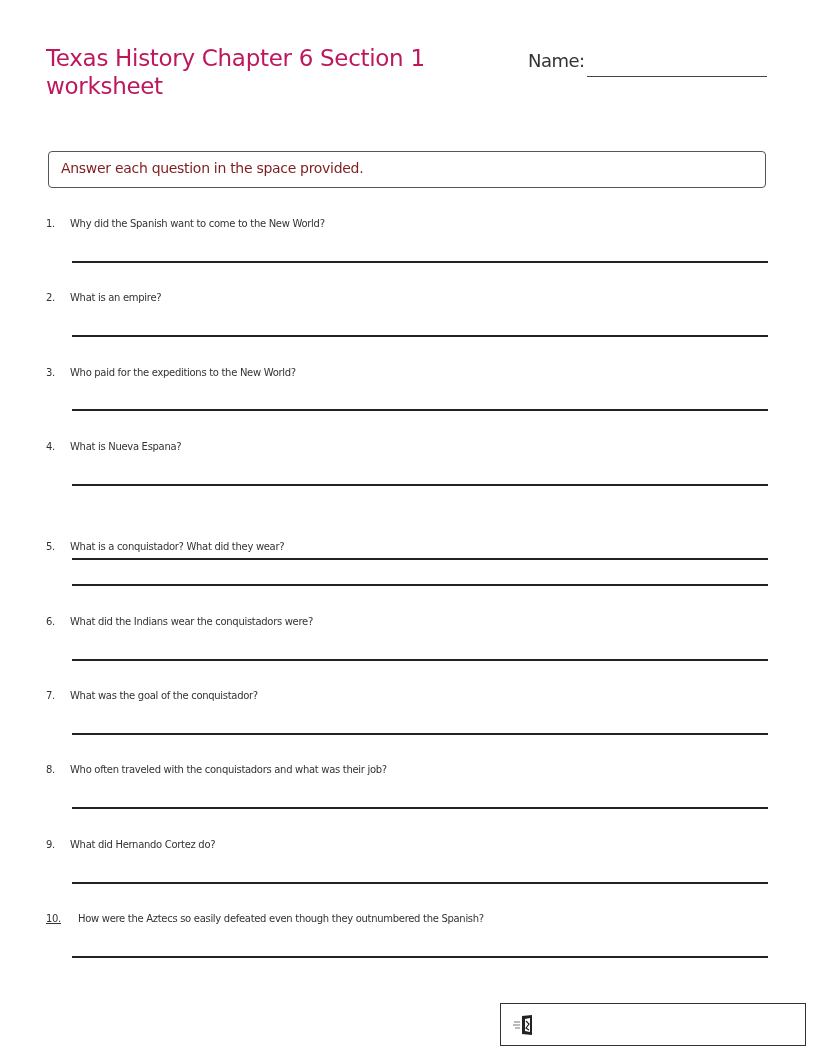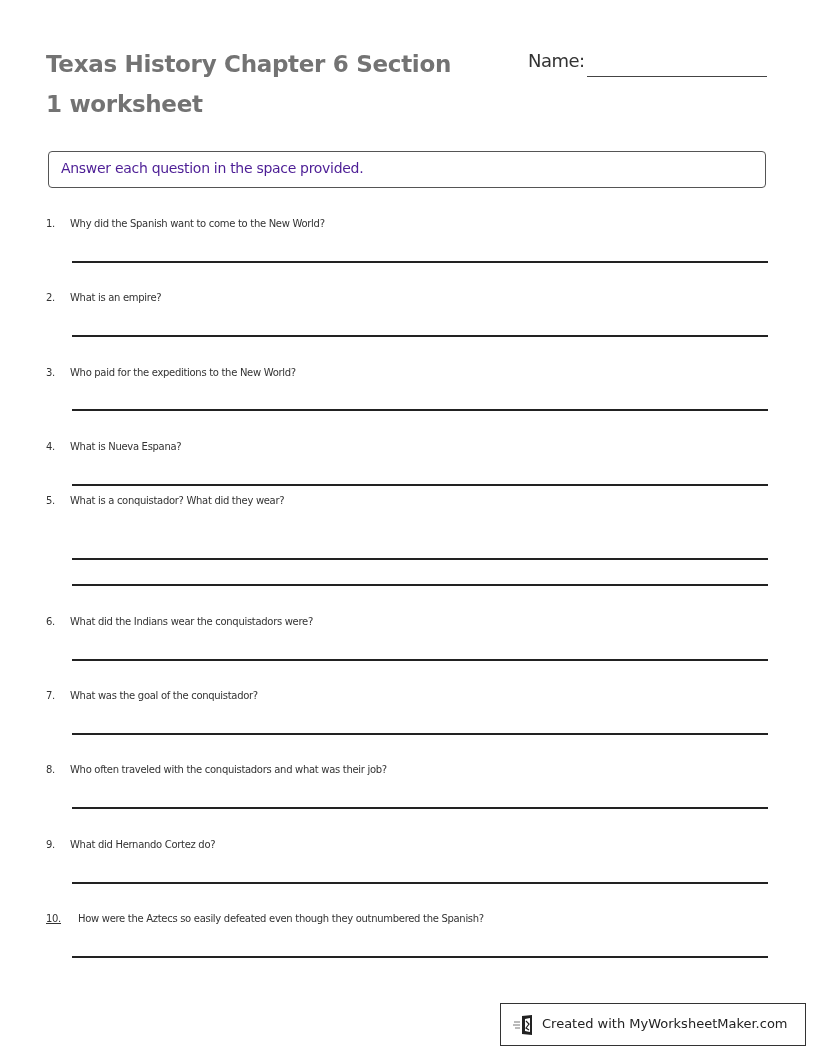--- a/index.html
+++ b/index.html
@@ -1,26 +1,26 @@
 <!DOCTYPE html>
 <html><head>
 <meta charset="utf-8">
 <style>
   html, body { margin: 0; padding: 0; background: #ffffff; }
   body { width: 816px; height: 1056px; position: relative; overflow: hidden;
          font-family: "DejaVu Sans", sans-serif; color: #333333; }
   .title { position: absolute; left: 46px; top: 44px; width: 420px;
-           font-size: 23px; line-height: 40px; color: #737373; font-weight: bold;
+           font-size: 23px; line-height: 28px; color: #be185d; font-weight: normal;
            letter-spacing: -0.3px; }
   .name-label { position: absolute; left: 528px; top: 50px; font-size: 18px; color: #333; letter-spacing: -0.5px; text-align: right; }
   .name-line { position: absolute; left: 587px; top: 76px; width: 180px; height: 0;
                border-bottom: 1.5px solid #444; }
   .instructions { position: absolute; left: 48px; top: 151px; width: 718px; height: 37px;
                   border: 1.5px solid #555; border-radius: 4px; box-sizing: border-box; }
-  .instructions span { position: absolute; left: 12px; top: 8px; font-size: 14px; color: #4c1d95; letter-spacing: -0.3px; }
+  .instructions span { position: absolute; left: 12px; top: 8px; font-size: 14px; color: #7f1d1d; letter-spacing: -0.3px; }
   .q { position: absolute; left: 46px; font-size: 10px; color: #333; white-space: nowrap; letter-spacing: -0.3px; }
   .q .num { display: inline-block; width: 24px; }
   .q.two-digit .num { width: 32px; text-decoration: underline; }
   .line { position: absolute; left: 72px; width: 696px; height: 2px; background: #222; }
   .footer { position: absolute; left: 500px; top: 1003px; width: 306px; height: 43px;
             border: 1.5px solid #333; box-sizing: border-box; }
   .footer .logo { position: absolute; left: 12px; top: 10px; width: 24px; height: 22px; }
   .footer .ftext { position: absolute; left: 41px; top: 12px; font-family: "DejaVu Sans", sans-serif;
                    font-size: 13px; color: #222; white-space: nowrap; }
 </style>
@@ -48,21 +48,21 @@
 <div class="q" style="top:367px">
   <span class="num">3.</span><span>Who paid for the expeditions to the New World?</span>
 </div>
 <div class="line" style="top:409px"></div>
 
 <div class="q" style="top:441px">
   <span class="num">4.</span><span>What is Nueva Espana?</span>
 </div>
 <div class="line" style="top:484px"></div>
 
-<div class="q" style="top:495px">
+<div class="q" style="top:541px">
   <span class="num">5.</span><span>What is a conquistador? What did they wear?</span>
 </div>
 <div class="line" style="top:558px"></div>
 <div class="line" style="top:584px"></div>
 
 <div class="q" style="top:616px">
   <span class="num">6.</span><span>What did the Indians wear the conquistadors were?</span>
 </div>
 <div class="line" style="top:659px"></div>
 
@@ -90,14 +90,13 @@
   <span class="logo">
     <svg width="24" height="22" viewBox="0 0 24 22">
       <line x1="1" y1="8" x2="7" y2="8" stroke="#777" stroke-width="1"></line>
       <line x1="0" y1="11" x2="7" y2="11" stroke="#777" stroke-width="1"></line>
       <line x1="2" y1="14" x2="7" y2="14" stroke="#777" stroke-width="1"></line>
       <path d="M9 2 L19 1 L19 21 L9 20 Z" fill="#222"></path>
       <path d="M12 5 L17 4 L17 18 L12 17 Z" fill="#fff"></path>
       <path d="M13 7 L16 10 L13 14 L16 16" stroke="#222" stroke-width="1.2" fill="none"></path>
     </svg>
   </span>
-  <span class="ftext">Created with MyWorksheetMaker.com</span>
 </div>
 
 </body></html>

